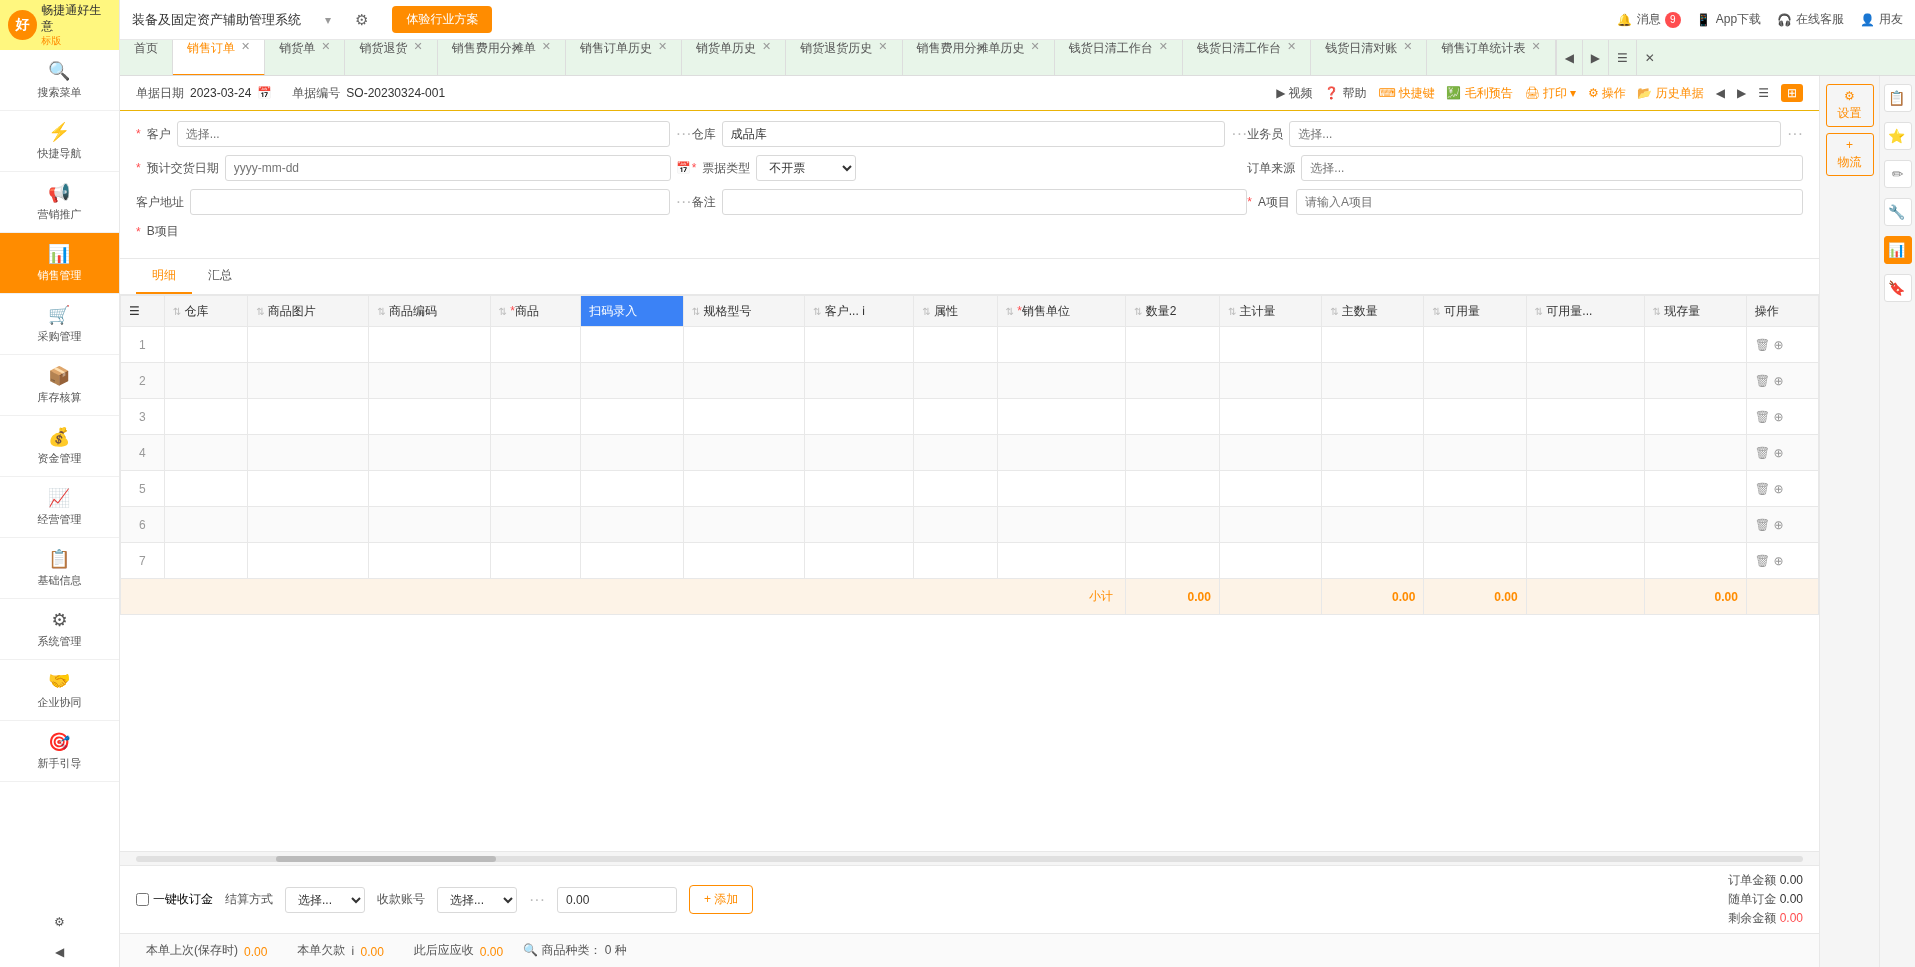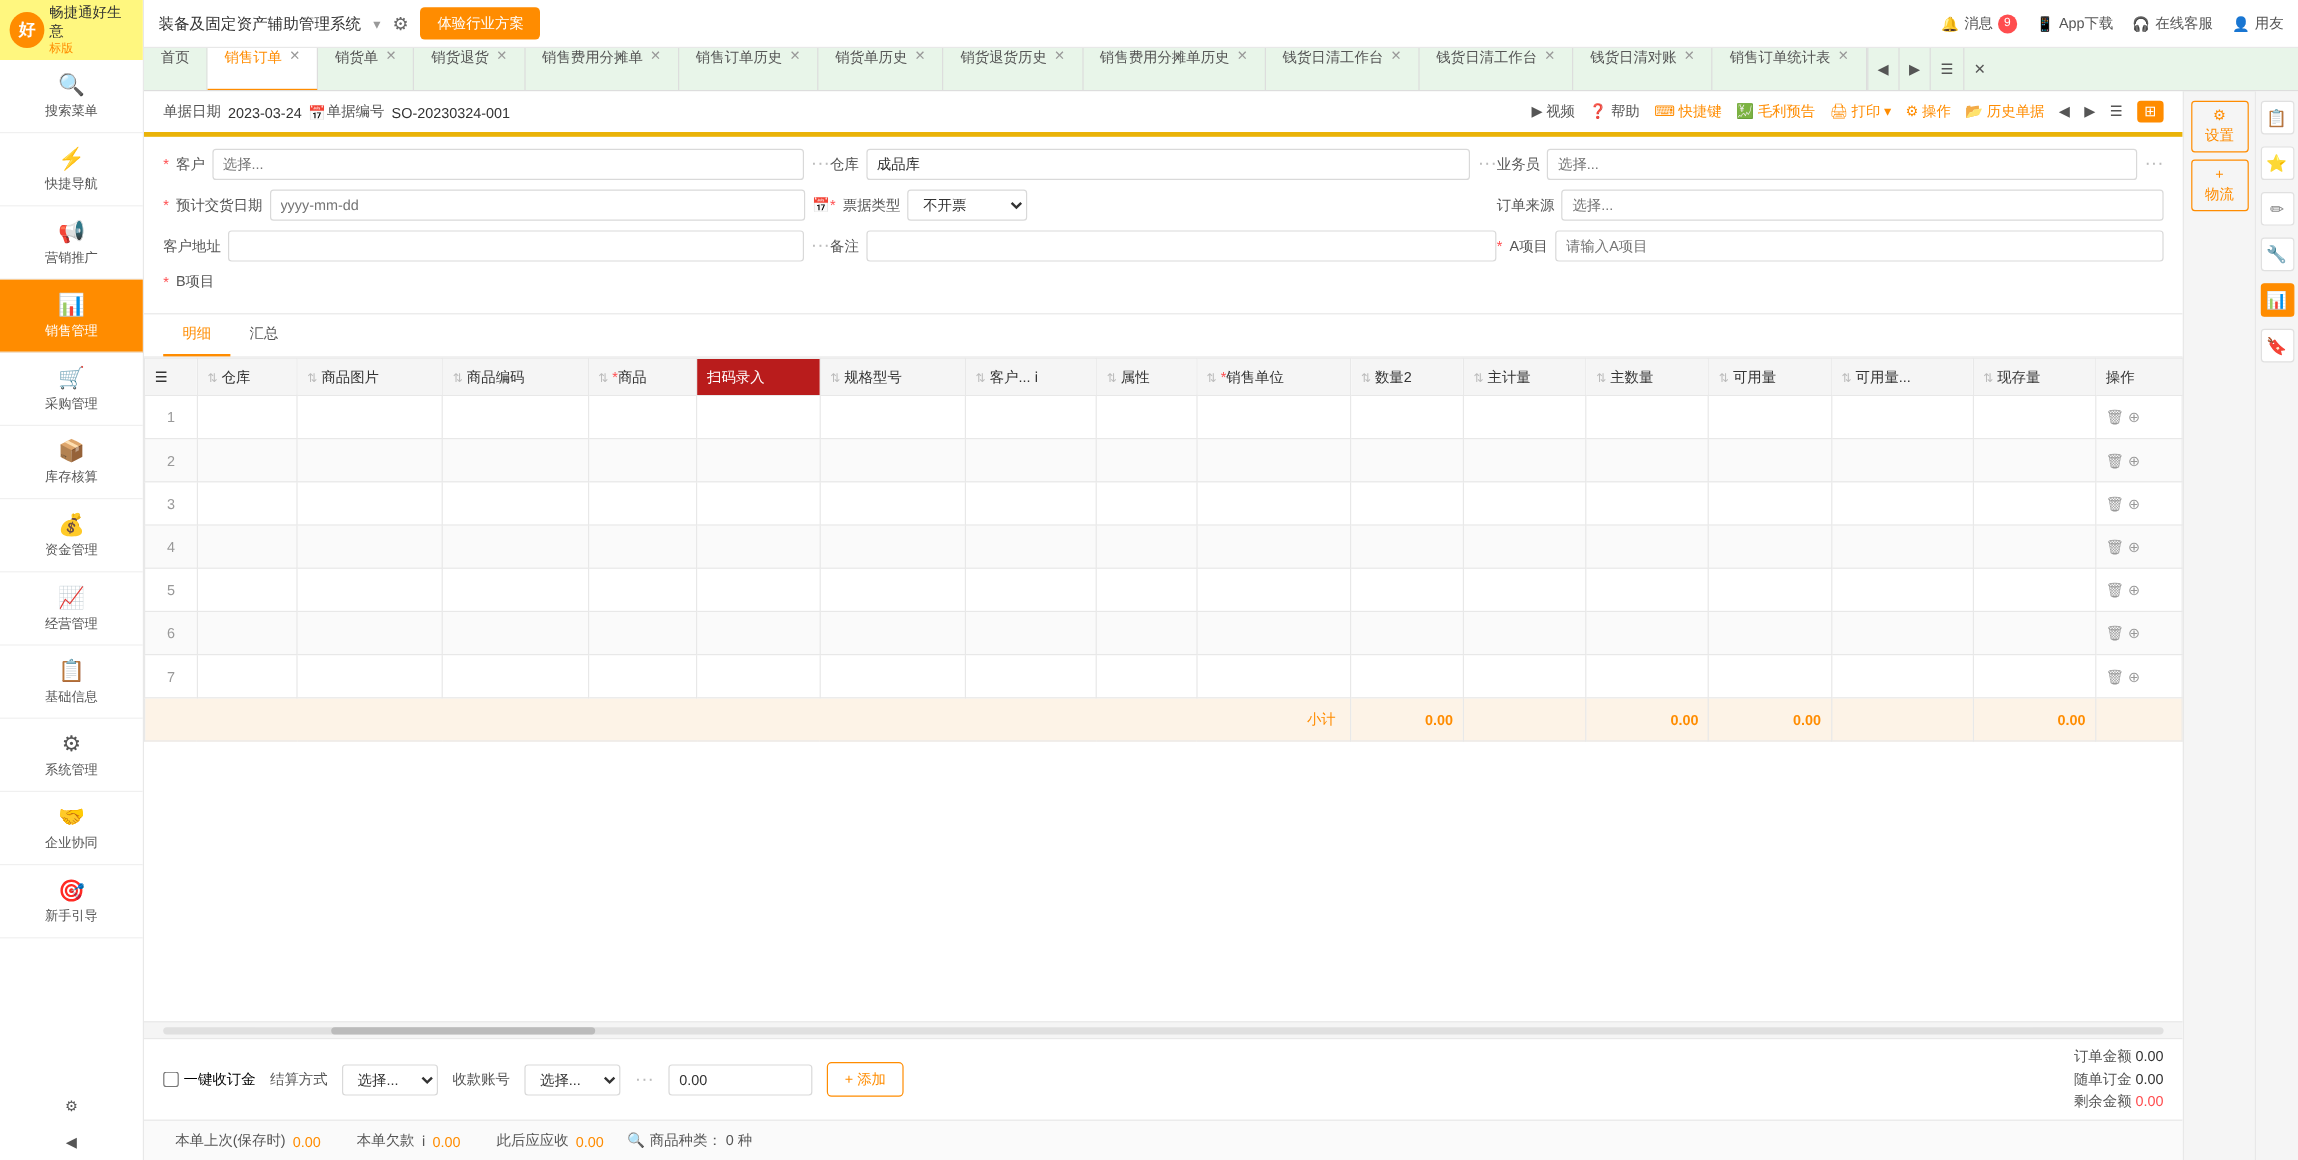--- a/index.html
+++ b/index.html
@@ -14,41 +14,41 @@
     .sidebar-item.active { background: #ff8c00; color: #fff; }
     .sidebar-item .icon { font-size: 18px; margin-bottom: 3px; }
     .sidebar-item .label { font-size: 11px; text-align: center; }
     .sidebar-bottom { margin-top: auto; width: 100%; }
     .sidebar-bottom-item { width: 100%; display: flex; flex-direction: column; align-items: center; padding: 8px 4px; cursor: pointer; color: #555; }
 
     
     .main { flex: 1; display: flex; flex-direction: column; overflow: hidden; }
 
     
-    .topbar { height: 40px; background: #fff; border-bottom: 1px solid #e8e8e8; display: flex; align-items: center; padding: 0 12px; gap: 10px; flex-shrink: 0; }
+    .topbar { height: 40px; background: #fff; border-bottom: 1px solid #e8e8e8; display: flex; align-items: center; padding: 0 12px; gap: 24px; flex-shrink: 0; }
     .topbar-title { font-size: 13px; color: #333; }
     .topbar-arrow { color: #999; }
     .topbar-gear { color: #666; cursor: pointer; font-size: 15px; }
     .topbar-btn { background: #ff8c00; color: #fff; border: none; padding: 5px 14px; border-radius: 4px; cursor: pointer; font-size: 12px; }
     .topbar-right { margin-left: auto; display: flex; align-items: center; gap: 16px; color: #555; font-size: 12px; }
     .topbar-right-item { display: flex; align-items: center; gap: 4px; cursor: pointer; }
     .badge { background: #ff4d4f; color: #fff; border-radius: 50%; width: 16px; height: 16px; font-size: 10px; display: flex; align-items: center; justify-content: center; }
 
     
     .tabbar { height: 36px; background: #e8f5e9; display: flex; align-items: center; overflow: hidden; flex-shrink: 0; border-bottom: 1px solid #ddd; }
     .tab { padding: 0 14px; height: 36px; display: flex; align-items: flex-start; cursor: pointer; color: #555; font-size: 12px; white-space: nowrap; border-right: 1px solid #ddd; flex-shrink: 0; }
     .tab.active { background: #fff; color: #ff8c00; border-bottom: 2px solid #ff8c00; }
     .tab .close { margin-left: 6px; color: #999; font-size: 11px; }
     .tab-nav-btn { padding: 0 8px; height: 36px; display: flex; align-items: center; cursor: pointer; color: #555; border-left: 1px solid #ddd; background: #e8f5e9; }
 
     
     .content { flex: 1; background: #fff; display: flex; flex-direction: column; overflow: hidden; }
 
     
-    .form-header { padding: 8px 16px; border-bottom: 4px solid #eab308; display: flex; align-items: flex-end; flex-shrink: 0; }
+    .form-header { padding: 8px 16px; border-bottom: 1px solid #eab308; display: flex; align-items: center; gap: 20px; flex-shrink: 0; }
     .form-field { display: flex; align-items: center; gap: 6px; }
     .form-label { color: #555; white-space: nowrap; }
     .form-value { color: #333; font-weight: 500; }
     .form-header-actions { margin-left: auto; display: flex; align-items: center; gap: 12px; color: #555; }
     .form-header-action { display: flex; align-items: center; gap: 3px; cursor: pointer; font-size: 12px; }
     .form-header-action.orange { color: #ff8c00; }
 
     
     .form-body { padding: 10px 16px; border-bottom: 1px solid #e8e8e8; flex-shrink: 0; }
     .form-row { display: flex; align-items: center; gap: 0; margin-bottom: 8px; }
@@ -391,21 +391,21 @@
 
         <div class="table-container">
           <table class="data-table">
             <thead>
               <tr>
                 <th><span>☰</span></th>
                 <th><span class="sort-icon">⇅</span> 仓库</th>
                 <th><span class="sort-icon">⇅</span> 商品图片</th>
                 <th><span class="sort-icon">⇅</span> 商品编码</th>
                 <th><span class="sort-icon">⇅</span> <span class="req">*</span>商品</th>
-                <th style="background:#b91c1c;color:#fff;">扫码录入</th>
+                <th style="background:#3b82f6;color:#fff;">扫码录入</th>
                 <th><span class="sort-icon">⇅</span> 规格型号</th>
                 <th><span class="sort-icon">⇅</span> 客户... <span>ℹ</span></th>
                 <th><span class="sort-icon">⇅</span> 属性</th>
                 <th><span class="sort-icon">⇅</span> <span class="req">*</span>销售单位</th>
                 <th><span class="sort-icon">⇅</span> 数量2</th>
                 <th><span class="sort-icon">⇅</span> 主计量</th>
                 <th><span class="sort-icon">⇅</span> 主数量</th>
                 <th><span class="sort-icon">⇅</span> 可用量</th>
                 <th><span class="sort-icon">⇅</span> 可用量...</th>
                 <th><span class="sort-icon">⇅</span> 现存量</th>

